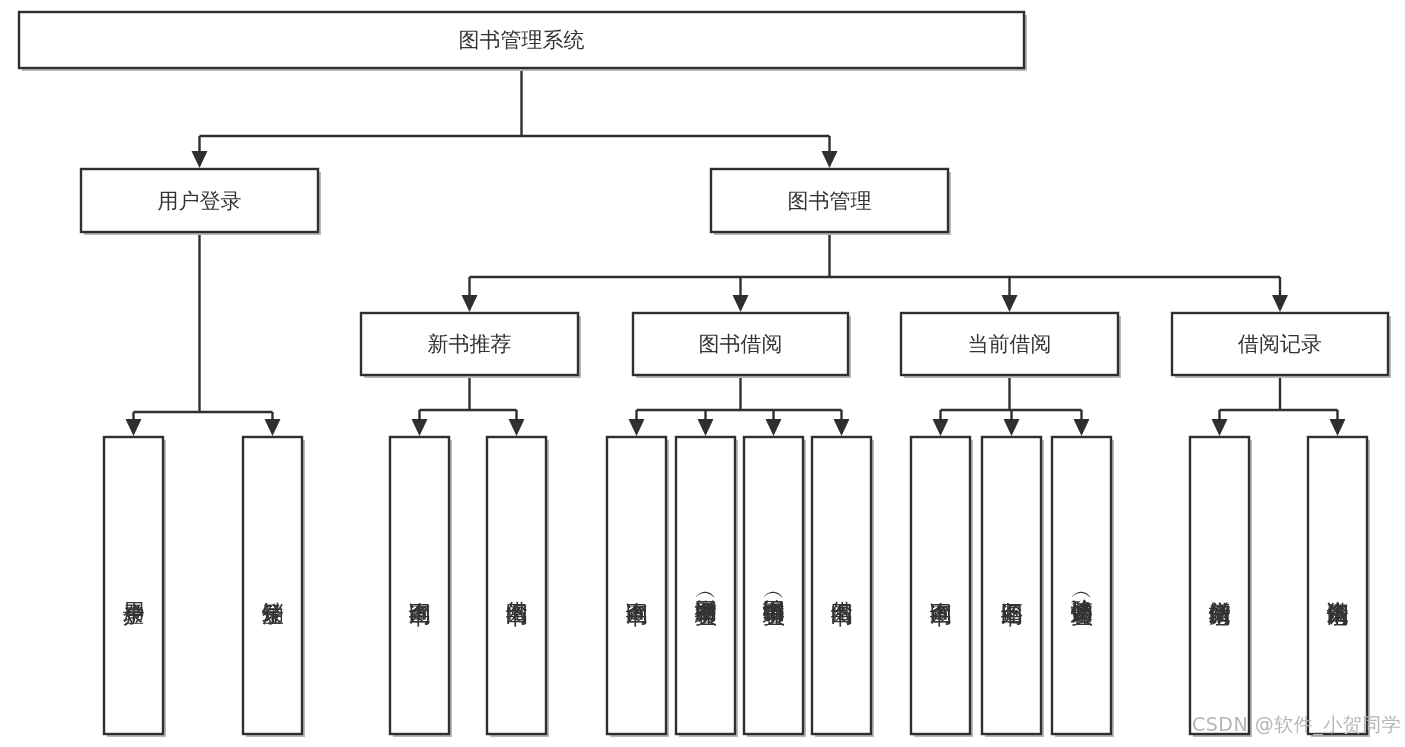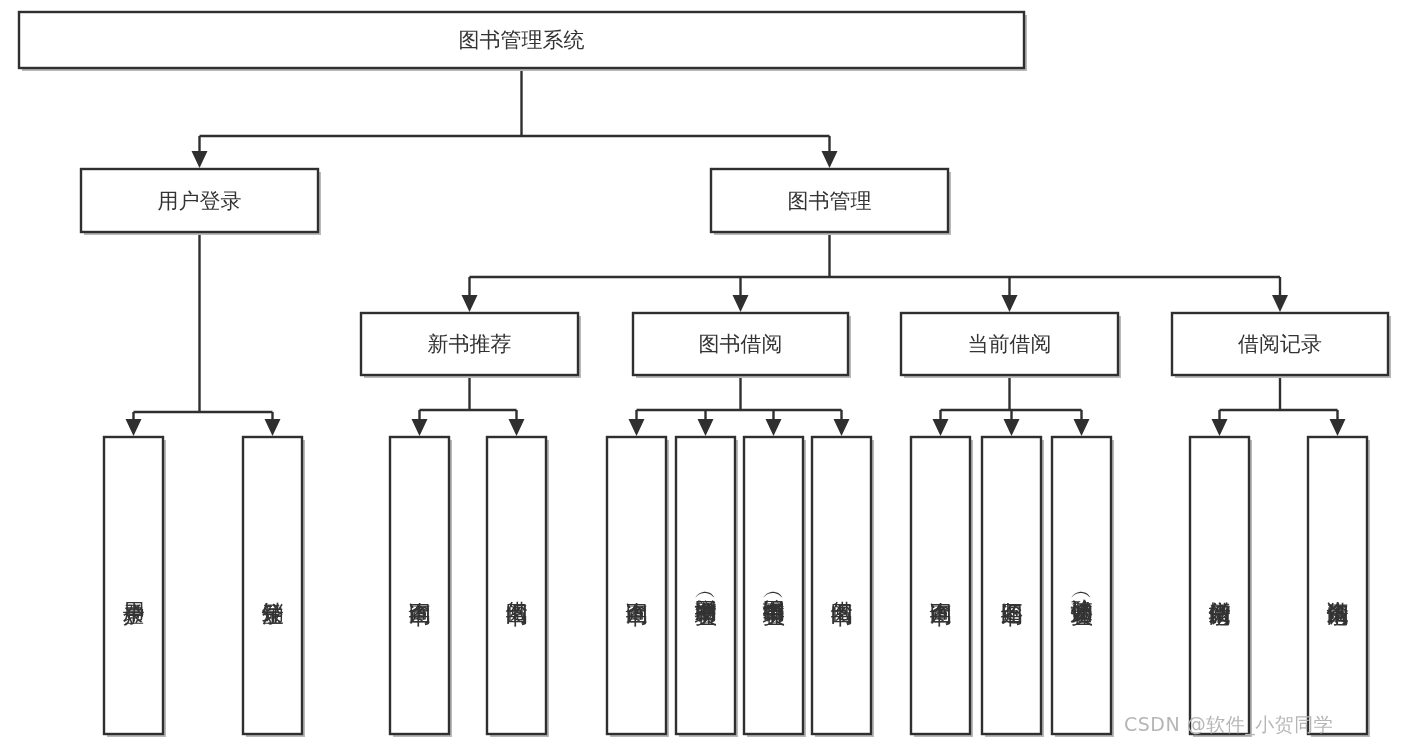--- a/index.html
+++ b/index.html
@@ -195,14 +195,14 @@
       <div class="vlabel" style="left: 607px; top: 437px; width: 59px; height: 297px; display: flex; align-items: center; justify-content: center;">查询图书</div>
       <div class="vlabel" style="left: 676px; top: 437px; width: 59px; height: 297px; display: flex; align-items: center; justify-content: center;">新增图书（管理员）</div>
       <div class="vlabel" style="left: 744px; top: 437px; width: 59px; height: 297px; display: flex; align-items: center; justify-content: center;">编辑图书（管理员）</div>
       <div class="vlabel" style="left: 812px; top: 437px; width: 59px; height: 297px; display: flex; align-items: center; justify-content: center;">借阅图书</div>
       <div class="vlabel" style="left: 911px; top: 437px; width: 59px; height: 297px; display: flex; align-items: center; justify-content: center;">查询图书</div>
       <div class="vlabel" style="left: 982px; top: 437px; width: 59px; height: 297px; display: flex; align-items: center; justify-content: center;">归还图书</div>
       <div class="vlabel" style="left: 1052px; top: 437px; width: 59px; height: 297px; display: flex; align-items: center; justify-content: center;">确认归还（管理员）</div>
       <div class="vlabel" style="left: 1190px; top: 437px; width: 59px; height: 297px; display: flex; align-items: center; justify-content: center;">新增借阅记录</div>
       <div class="vlabel" style="left: 1308px; top: 437px; width: 59px; height: 297px; display: flex; align-items: center; justify-content: center;">查询借阅记录</div>
     </div>
-  <div class="watermark" id="watermark" style="left: 1124px; top: 712px;">CSDN @软件_小贺同学</div>
+  <div class="watermark" id="watermark" style="left: 1192px; top: 712px;">CSDN @软件_小贺同学</div>
 </div>
 
 </body></html>

